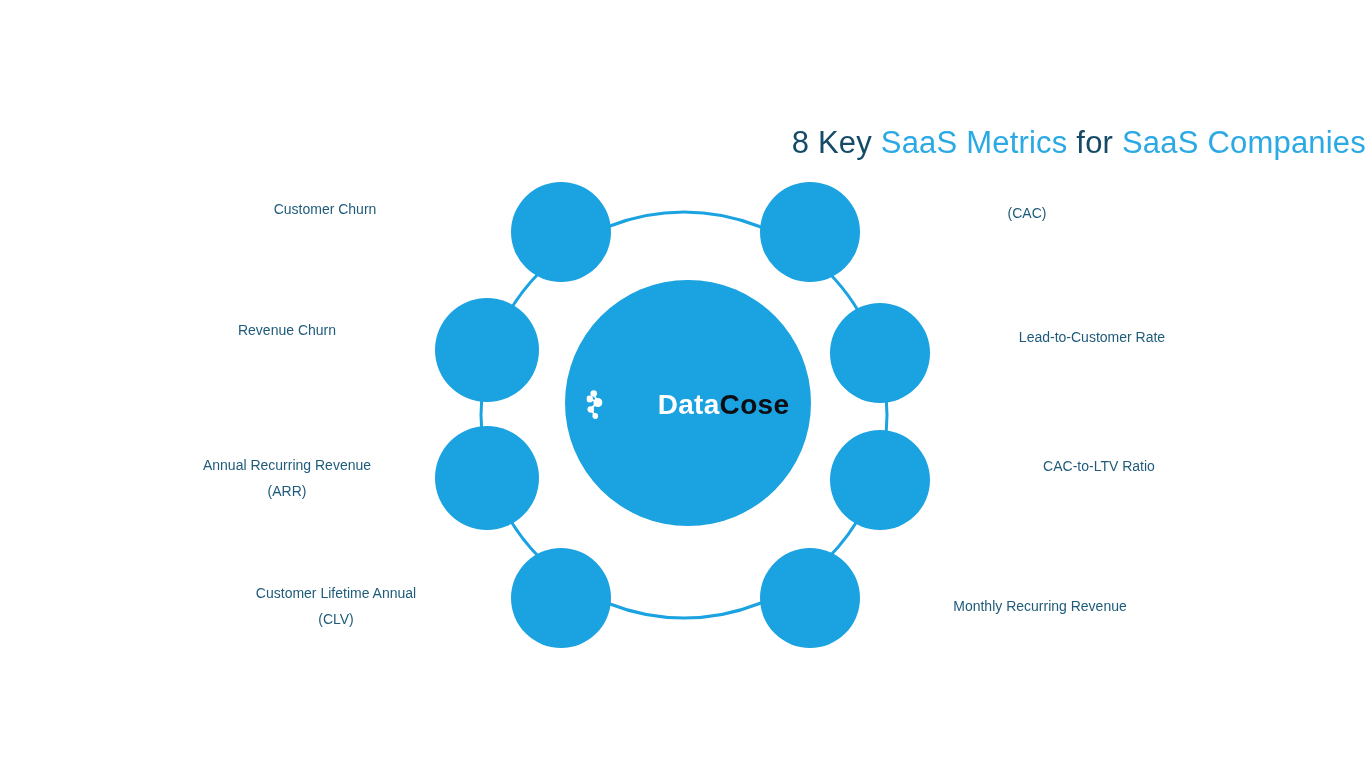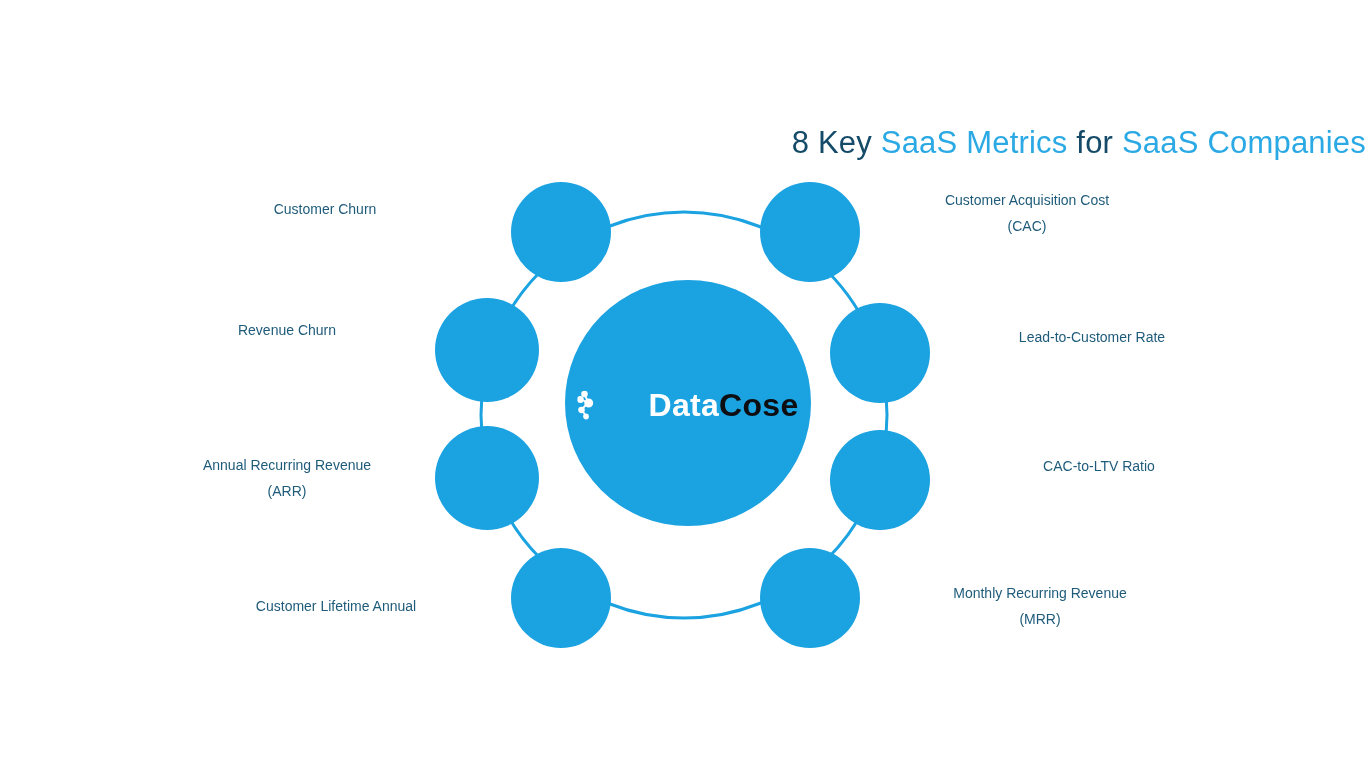--- a/index.html
+++ b/index.html
@@ -49,21 +49,21 @@
 
   .logo {
     position: absolute;
     left: 688px; top: 405px;
     transform: translate(-50%, -50%);
     display: flex;
     align-items: center;
     gap: 7px;
   }
   .logo-text {
-    font-size: 32px;
+    font-size: 28px;
     font-weight: bold;
     letter-spacing: 0.3px;
     white-space: nowrap;
     margin-left: 48px;
   }
   .logo-data { color: #FFFFFF; }
   .logo-cose { color: #0D0D12; }
 </style>
 </head>
 <body>
@@ -103,38 +103,37 @@
     </g>
   </svg>
   <div class="logo-text"><span class="logo-data">Data</span><span class="logo-cose">Cose</span></div>
 </div>
 
 <div class="label lbl-customer-churn">
   <div>Customer Churn</div>
   <div></div>
 </div>
 <div class="label lbl-cac">
-  <div>Customer Acquisition Cost</div>
   <div>(CAC)</div>
 </div>
 <div class="label lbl-revenue-churn">
   <div>Revenue Churn</div>
   <div></div>
 </div>
 <div class="label lbl-lead">
   <div>Lead-to-Customer Rate</div>
   <div></div>
 </div>
 <div class="label lbl-arr">
   <div>Annual Recurring Revenue</div>
   <div>(ARR)</div>
 </div>
 <div class="label lbl-cacltv">
   <div>CAC-to-LTV Ratio</div>
   <div></div>
 </div>
 <div class="label lbl-clv">
   <div>Customer Lifetime Annual</div>
+  <div>(CLV)</div>
 </div>
 <div class="label lbl-mrr">
   <div>Monthly Recurring Revenue</div>
-  <div>(MRR)</div>
 </div>
 
 </body></html>

